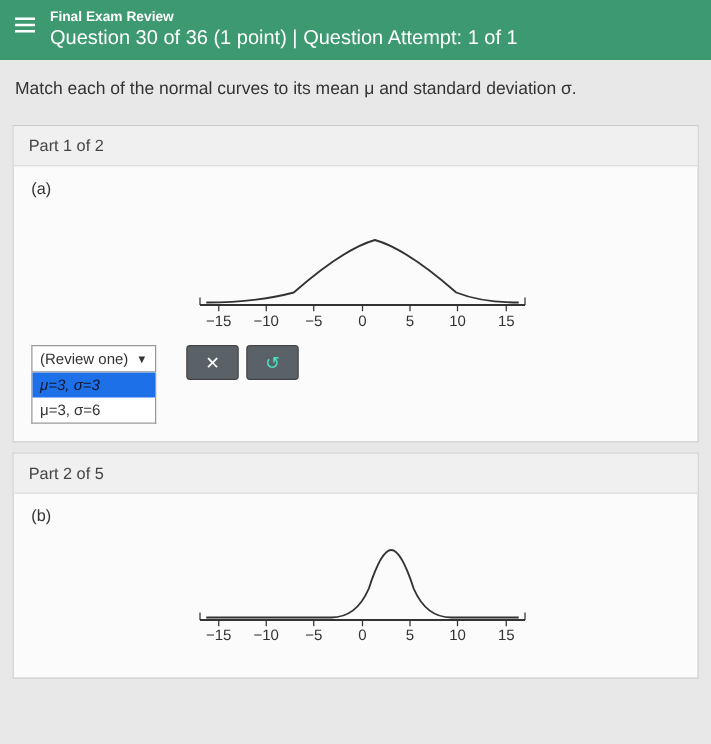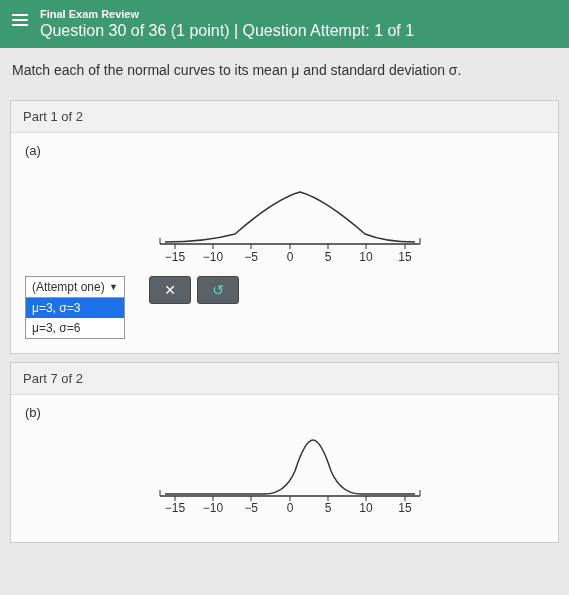--- a/index.html
+++ b/index.html
@@ -81,21 +81,22 @@
       background: white;
       font-size: 12px;
     }
     .dropdown-option {
       padding: 3px 6px;
       cursor: pointer;
       color: #333;
     }
     .dropdown-option.selected {
       background: #1e70e8;
-      color: #ffffff;
+      color: #0f172a;
+      font-style: italic;
     }
     .btn-group { display: flex; gap: 6px; margin-left: 18px; }
     .btn {
       background: #5a6268;
       color: white;
       border: 1px solid #444;
       border-radius: 3px;
       width: 42px;
       height: 28px;
       display: flex;
@@ -153,42 +154,42 @@
         <text class="tick-label" x="155" y="97">0</text>
         <text class="tick-label" x="193" y="97">5</text>
         <text class="tick-label" x="231" y="97">10</text>
         <text class="tick-label" x="270" y="97">15</text>
       </svg>
     </div>
 
     <div class="answer-row">
       <div class="dropdown-wrap">
         <div class="dropdown-head">
-          <span>(Attempt one)</span>
+          <span>(Review one)</span>
           <span class="tri">▼</span>
         </div>
         <div class="dropdown-open">
           <div class="dropdown-option selected">μ=3, σ=3</div>
           <div class="dropdown-option">μ=3, σ=6</div>
         </div>
       </div>
       <div class="btn-group">
         <div class="btn">
           <span>✕</span>
         </div>
         <div class="btn reset">
           <span>↺</span>
         </div>
       </div>
     </div>
   </div>
 </div>
 
 <div class="part">
-  <div class="part-header">Part 7 of 2</div>
+  <div class="part-header">Part 2 of 5</div>
   <div class="part-body">
     <div class="part-label">(b)</div>
     <div class="curve-container">
       <svg class="curve-svg" width="300" height="90">
 
         <path d="M 30 68 L 130 68 Q 150 68 160 45 Q 170 14 178 14 Q 186 14 196 45 Q 206 68 226 68 L 280 68" stroke="#333" stroke-width="1.5" fill="none"></path>
         <line x1="25" y1="70" x2="285" y2="70" stroke="#333" stroke-width="1.5"></line>
         <line x1="25" y1="70" x2="25" y2="64" stroke="#333"></line>
         <line x1="285" y1="70" x2="285" y2="64" stroke="#333"></line>
         <g>

